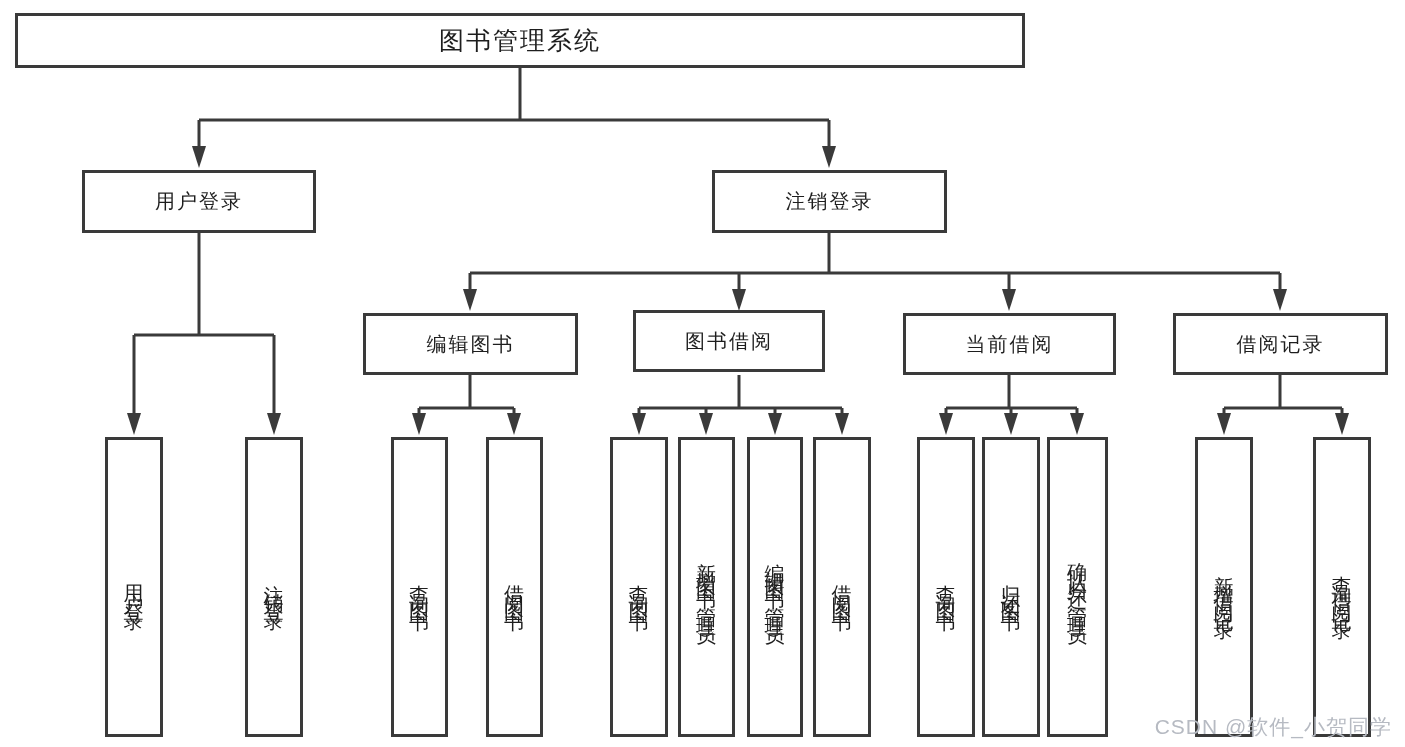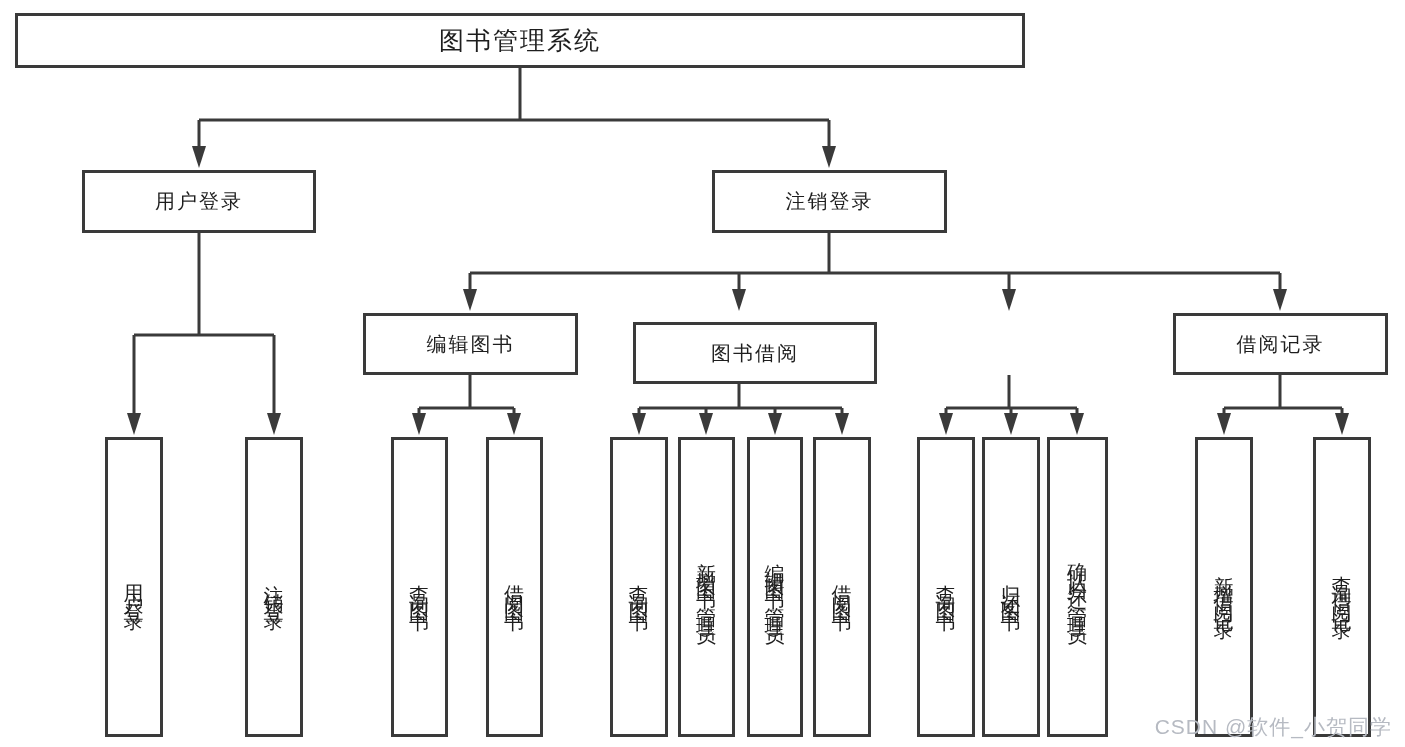--- a/index.html
+++ b/index.html
@@ -36,21 +36,21 @@
     text-orientation: mixed;
     letter-spacing: 9px;
     line-height: 1;
     font-size: 20px;
     white-space: nowrap;
   }
   #n-root          { left: 15px;   top: 13px;  width: 1010px; height: 55px; font-size: 25px; }
   #n-user-login    { left: 82px;   top: 170px; width: 234px;  height: 63px; }
   #n-book-mgmt     { left: 712px;  top: 170px; width: 235px;  height: 63px; }
   #n-new-book      { left: 363px;  top: 313px; width: 215px;  height: 62px; }
-  #n-book-borrow   { left: 633px;  top: 322px; width: 244px;  height: 62px; }
+  #n-book-borrow   { left: 633px;  top: 310px; width: 192px;  height: 62px; }
   #n-current-borrow{ left: 903px;  top: 313px; width: 213px;  height: 62px; }
   #n-borrow-records{ left: 1173px; top: 313px; width: 215px;  height: 62px; }
   #l-user-login    { left: 105px;  width: 58px; }
   #l-logout        { left: 245px;  width: 58px; }
   #l-nbr-query     { left: 391px;  width: 57px; }
   #l-nbr-borrow    { left: 486px;  width: 57px; }
   #l-bb-query      { left: 610px;  width: 58px; }
   #l-bb-add        { left: 678px;  width: 57px; }
   #l-bb-edit       { left: 747px;  width: 56px; }
   #l-bb-borrow     { left: 813px;  width: 58px; }
@@ -117,20 +117,23 @@
   </div>
   <div class="node" id="n-book-mgmt">
     <span>注销登录</span>
   </div>
   <div class="node" id="n-new-book">
     <span>编辑图书</span>
   </div>
   <div class="node" id="n-book-borrow">
     <span>图书借阅</span>
   </div>
+  <div class="node" id="n-current-borrow">
+    <span>当前借阅</span>
+  </div>
   <div class="node" id="n-borrow-records">
     <span>借阅记录</span>
   </div>
 
   <div class="node leaf" id="l-user-login">
     <span>用户登录</span>
   </div>
   <div class="node leaf" id="l-logout">
     <span>注销登录</span>
   </div>

